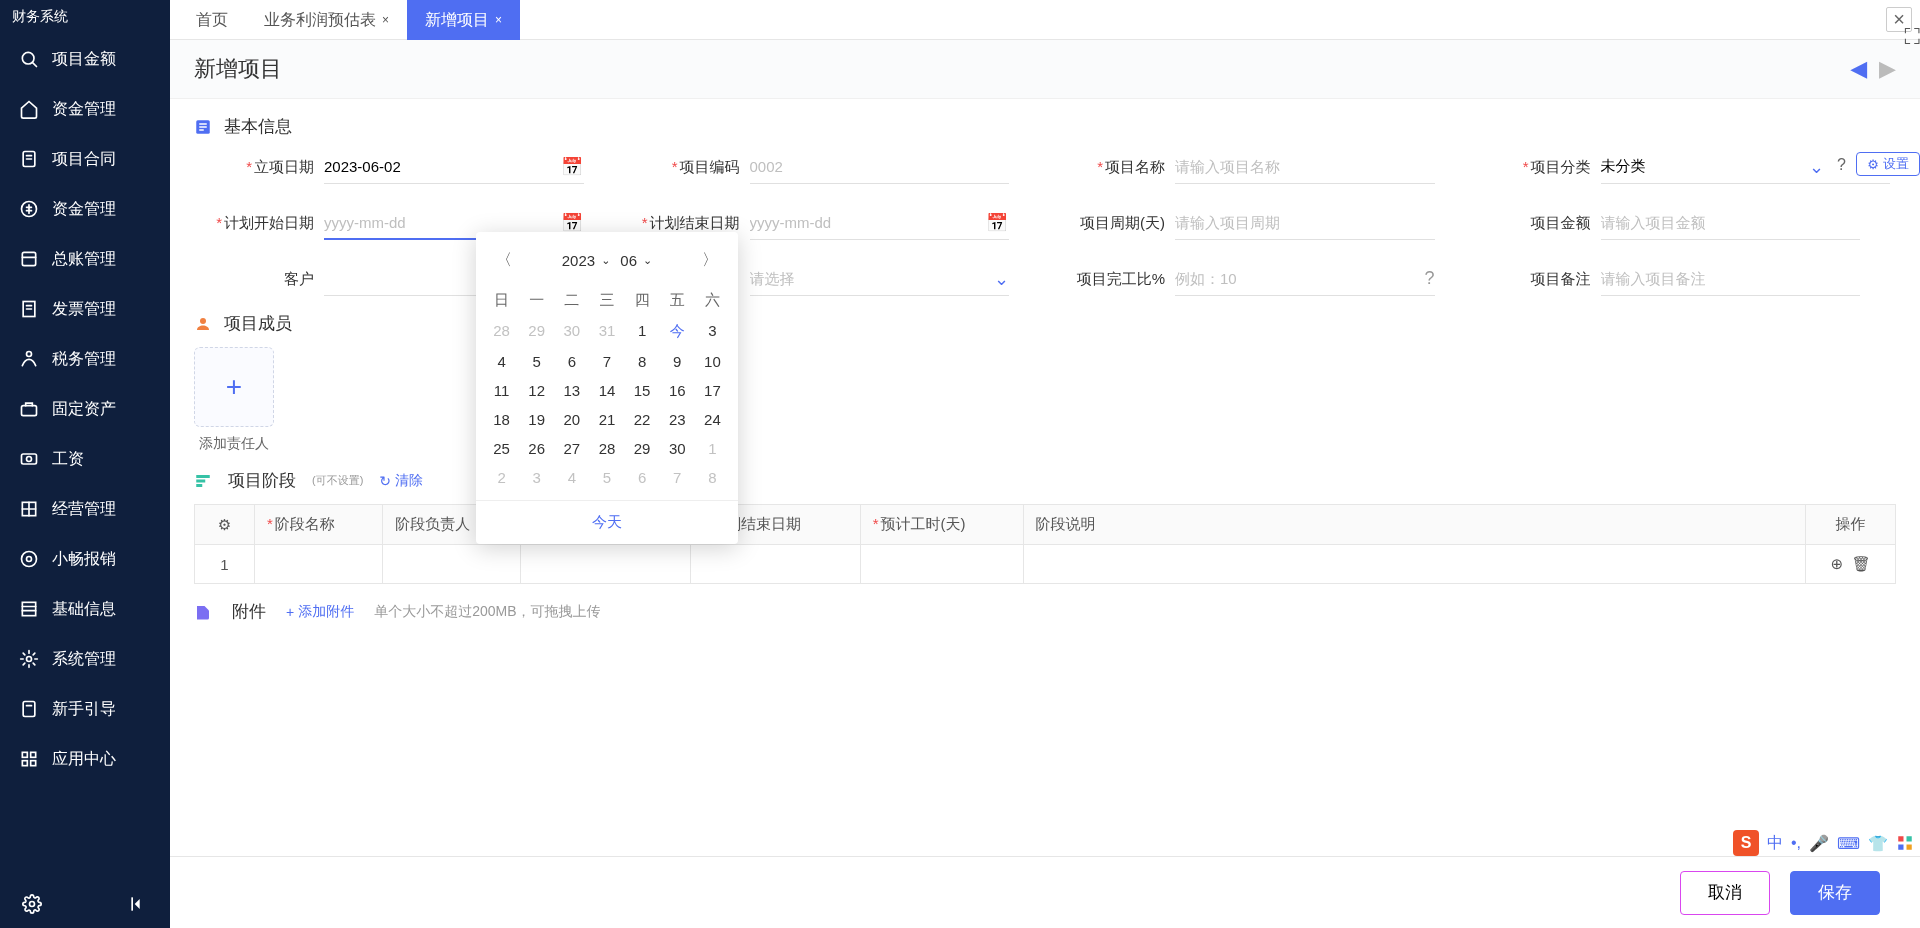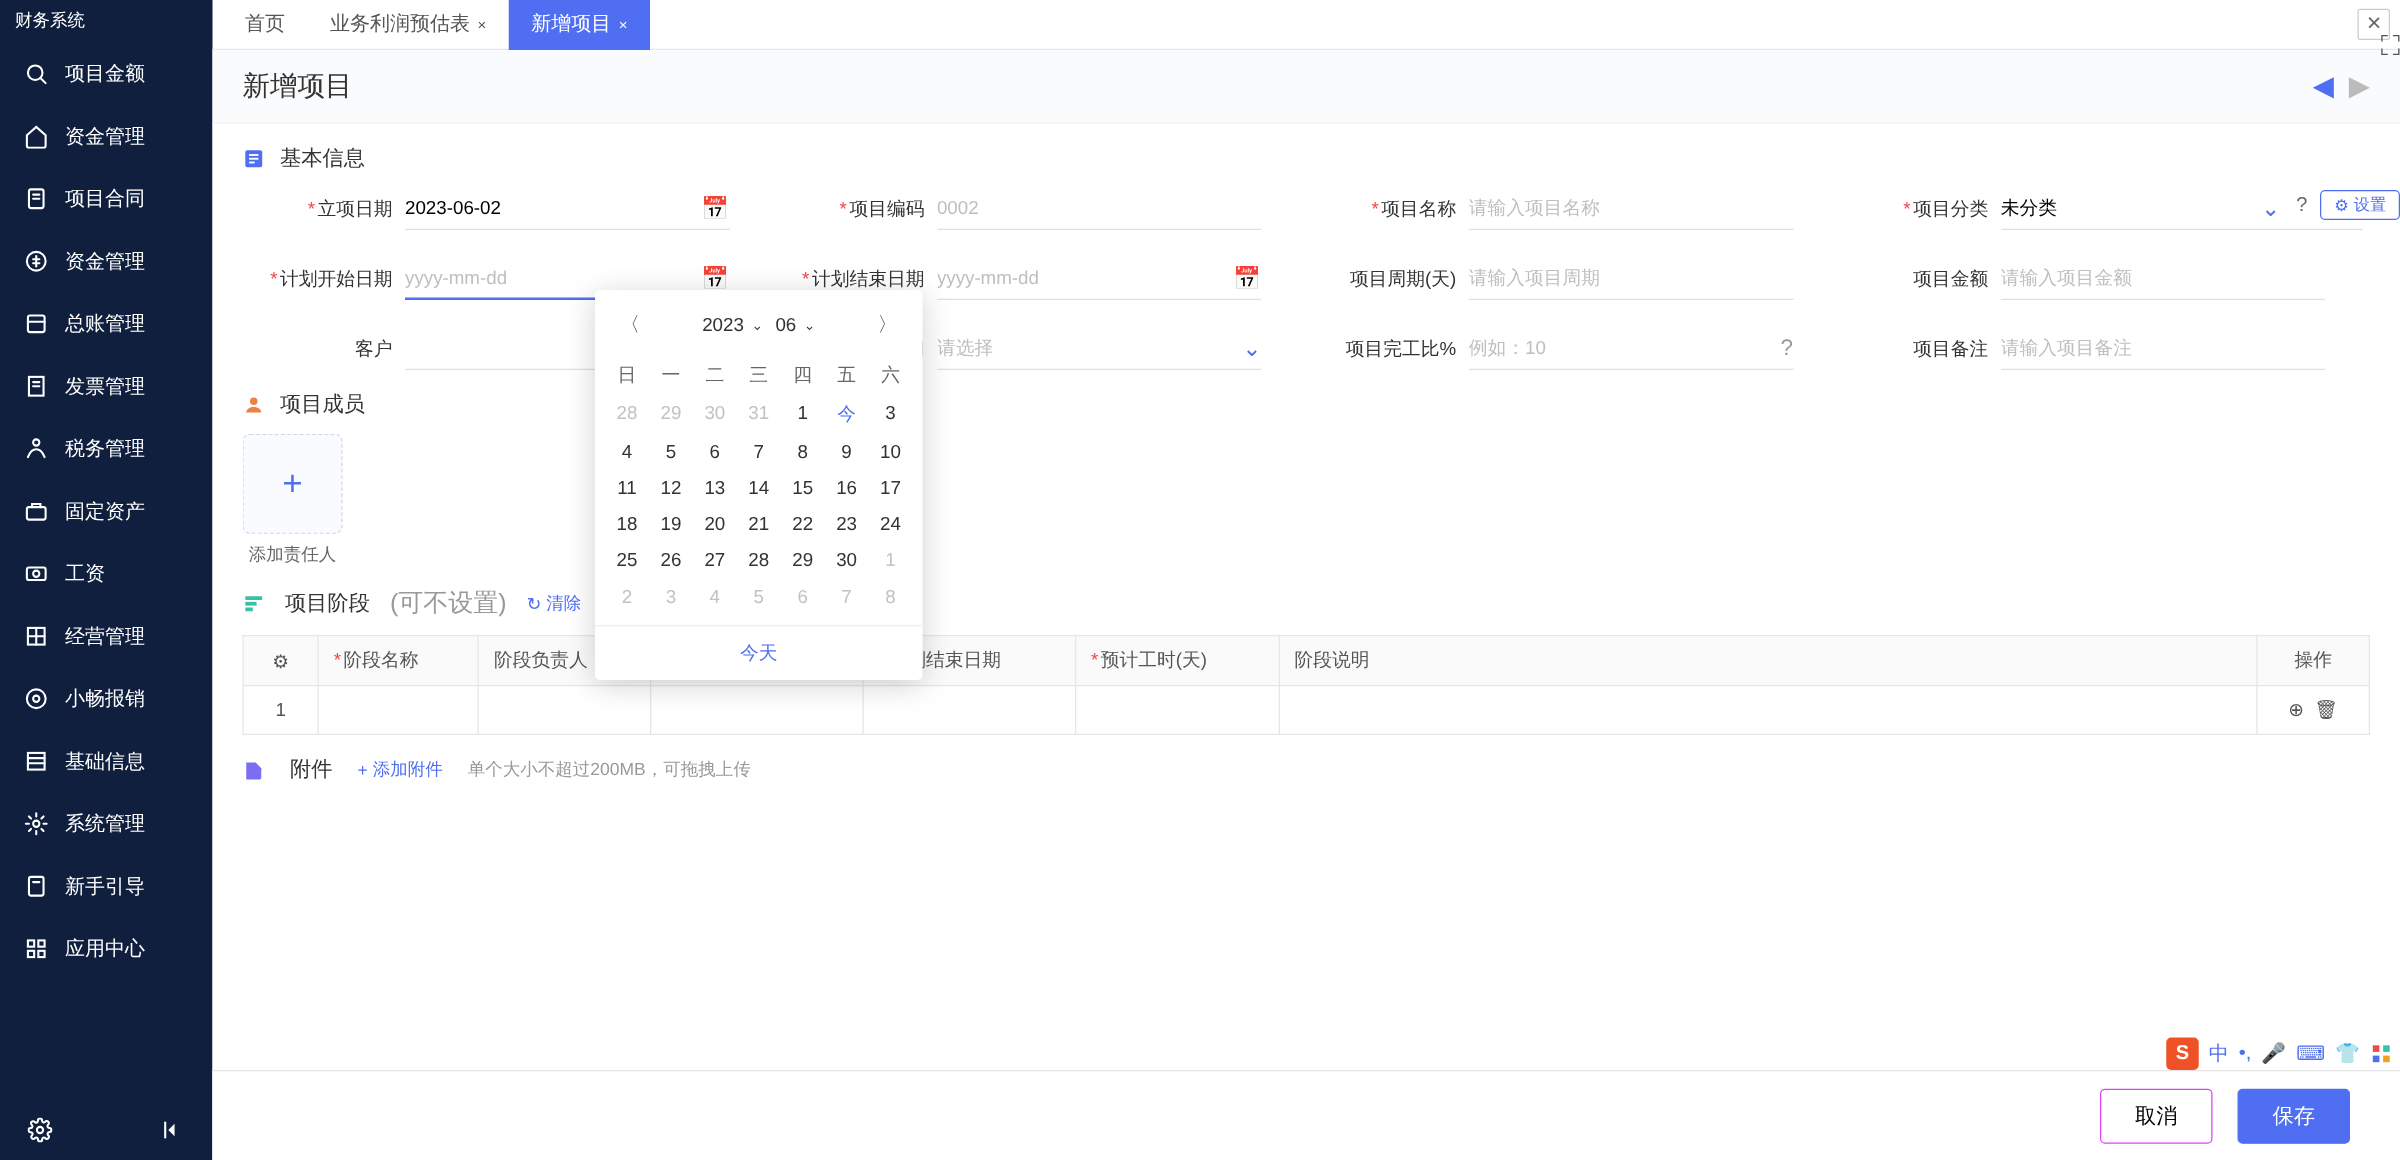--- a/index.html
+++ b/index.html
@@ -29,21 +29,21 @@
 .control { flex:1; position:relative; margin-right:36px; }
 .input, .select { width:100%; border:none; border-bottom:1px solid #e0e0e0; height:34px; font-size:15px; outline:none; background:transparent; }
 .input.active { border-bottom:2px solid #4f6ef2; }
 .input::placeholder { color:#bfbfbf; }
 .ctrl-icon { position:absolute; right:0; top:6px; color:#4f6ef2; font-size:18px; }
 .ctrl-icon.gray { color:#999; }
 .btn-outline { border:1px solid #4f6ef2; color:#4f6ef2; background:#fff; border-radius:4px; padding:2px 10px; font-size:13px; display:inline-flex; align-items:center; gap:4px; cursor:pointer; }
 .add-card { width:80px; height:80px; border:1px dashed #d0d6e6; border-radius:6px; display:flex; align-items:center; justify-content:center; color:#4f6ef2; font-size:28px; cursor:pointer; background:#fafbff; }
 .add-caption { margin-top:8px; font-size:14px; color:#666; }
 .phase-head { display:flex; align-items:center; gap:16px; font-size:17px; }
-.phase-sub { color:#999; font-size:20px; }
+.phase-sub { color:#999; font-size:11px; }
 .link { color:#4f6ef2; cursor:pointer; display:inline-flex; align-items:center; gap:4px; font-size:14px; }
 .table { width:100%; border-collapse:collapse; margin-top:12px; }
 .table th, .table td { border:1px solid #e6e6e6; padding:10px 12px; font-size:15px; text-align:left; color:#555; }
 .table th { background:#fafafa; font-weight:500; }
 .table th.first, .table td.first { text-align:center; width:60px; }
 .table th.ops, .table td.ops { width:90px; text-align:center; }
 .footer { position:absolute; bottom:0; left:0; right:0; height:72px; border-top:1px solid #e6e6e6; display:flex; align-items:center; justify-content:flex-end; gap:20px; padding:0 40px; background:#fff; }
 .btn { min-width:90px; height:44px; border-radius:4px; font-size:17px; cursor:pointer; border:1px solid #d946ef; background:#fff; }
 .btn.primary { background:#4f6ef2; color:#fff; border-color:#4f6ef2; }
 

